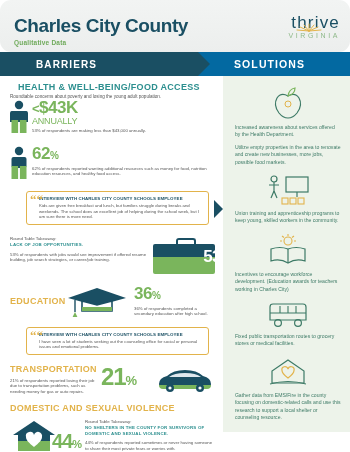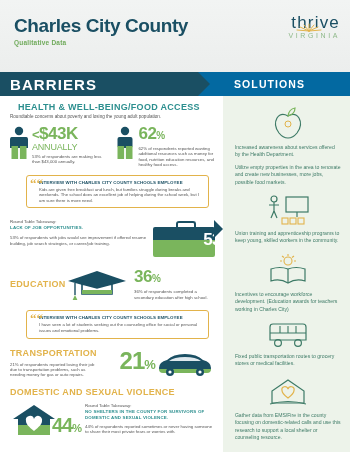--- a/index.html
+++ b/index.html
@@ -6,41 +6,41 @@
   body{
     width:350px;height:452px;overflow:hidden;
     background:#ffffff;
     font-family:"Liberation Sans","DejaVu Sans",sans-serif;
     -webkit-font-smoothing:antialiased;
   }
   .page{position:relative;width:350px;height:452px;overflow:hidden;background:#fff;}
 
   
   .header{
-    position:relative;height:72px;
+    position:relative;height:52px;
     background:linear-gradient(180deg,#f2f4f3 0%,#eceeed 100%);
-    padding:12px 0 0 14px;box-sizing:border-box;
+    padding:12px 0 0 14px;box-sizing:border-box;border-radius:11px;
   }
   .title{
     color:#1a4f63;font-size:19px;font-weight:bold;letter-spacing:-0.4px;
     line-height:20px;margin:4px 0 0 0;
   }
   .subtitle{color:#6faa5a;font-size:6.5px;font-weight:bold;letter-spacing:.2px;margin-top:3px;}
   .logo{position:absolute;right:10px;top:14px;text-align:right;width:76px;}
   .logo-thrive{color:#1a4f63;font-size:17px;letter-spacing:1.2px;line-height:17px;font-weight:normal;}
   .logo-va{color:#8fb98a;font-size:7px;letter-spacing:2.6px;margin-top:1px;}
   .sparkle{position:absolute;right:16px;top:6px;}
 
   
   .band{position:relative;height:24px;display:flex;}
   .band-left{
     position:relative;flex:0 0 198px;background:#1a4f63;
     display:flex;align-items:center;
   }
-  .band-left-label{color:#fff;font-size:15px;font-weight:bold;letter-spacing:1.1px;padding-left:10px;}
+  .band-left-label{color:#fff;font-size:10px;font-weight:bold;letter-spacing:1.1px;padding-left:36px;}
   .band-arrow{
     position:absolute;right:-12px;top:0;width:0;height:0;
     border-top:12px solid transparent;border-bottom:12px solid transparent;
     border-left:12px solid #1a4f63;
   }
   .band-right{flex:1;background:#0369a1;display:flex;align-items:center;}
   .band-right-label{color:#fff;font-size:10.5px;font-weight:bold;letter-spacing:1.1px;padding-left:36px;}
 
   
   .cols{display:flex;height:356px;}
@@ -54,21 +54,21 @@
     border-top:9px solid transparent;border-bottom:9px solid transparent;
     border-left:9px solid #1a4f63;
   }
 
   
   .sec-title{font-size:9px;font-weight:bold;letter-spacing:.3px;line-height:11px;}
   .sec-title.teal{color:#2c8f8f;padding-left:8px;}
   .sec-title.gold{color:#e2b34b;}
   .sec-sub{color:#555;font-size:4.6px;line-height:6px;margin-top:1px;}
 
-  .stat-row{display:flex;gap:8px;margin-top:6px;}
+  .stat-row{display:flex;gap:8px;flex-direction:column;}
   .stat{display:flex;gap:4px;flex:1;}
   .person{flex:0 0 18px;}
   .stat-body{flex:1;}
   .bignum{
     font-family:"Liberation Sans",sans-serif;
     font-weight:bold;font-size:17px;line-height:16px;color:#7ab55c;letter-spacing:-0.5px;
   }
   .bignum .lt{font-size:13px;}
   .bignum2{font-weight:normal;font-size:9px;line-height:9px;color:#7ab55c;letter-spacing:-0.2px;}
   .pct{font-size:10px;}
@@ -110,21 +110,21 @@
   .edu{display:flex;align-items:flex-start;margin-top:10px;}
   .edu-label{flex:0 0 56px;padding-top:10px;}
   .cap-ico{flex:0 0 62px;position:relative;height:34px;}
   .edu-txt{flex:1;padding-left:6px;}
 
   
   .trans{display:flex;align-items:center;margin-top:9px;}
   .trans-txt{flex:1;padding-right:4px;}
   .trans-num{
     flex:0 0 54px;color:#7ab55c;font-size:24px;font-weight:bold;
-    letter-spacing:-1px;text-align:right;line-height:24px;
+    letter-spacing:-1px;text-align:left;line-height:24px;
   }
   .trans-num .pct{font-size:13px;}
   .car{flex:0 0 60px;position:relative;height:30px;}
 
   
   .dsv{margin-top:9px;}
   .dsv-row{display:flex;align-items:flex-start;margin-top:3px;}
   .house{flex:0 0 48px;position:relative;height:40px;}
   .dsv-num{
     color:#7ab55c;font-size:20px;font-weight:bold;letter-spacing:-1px;

